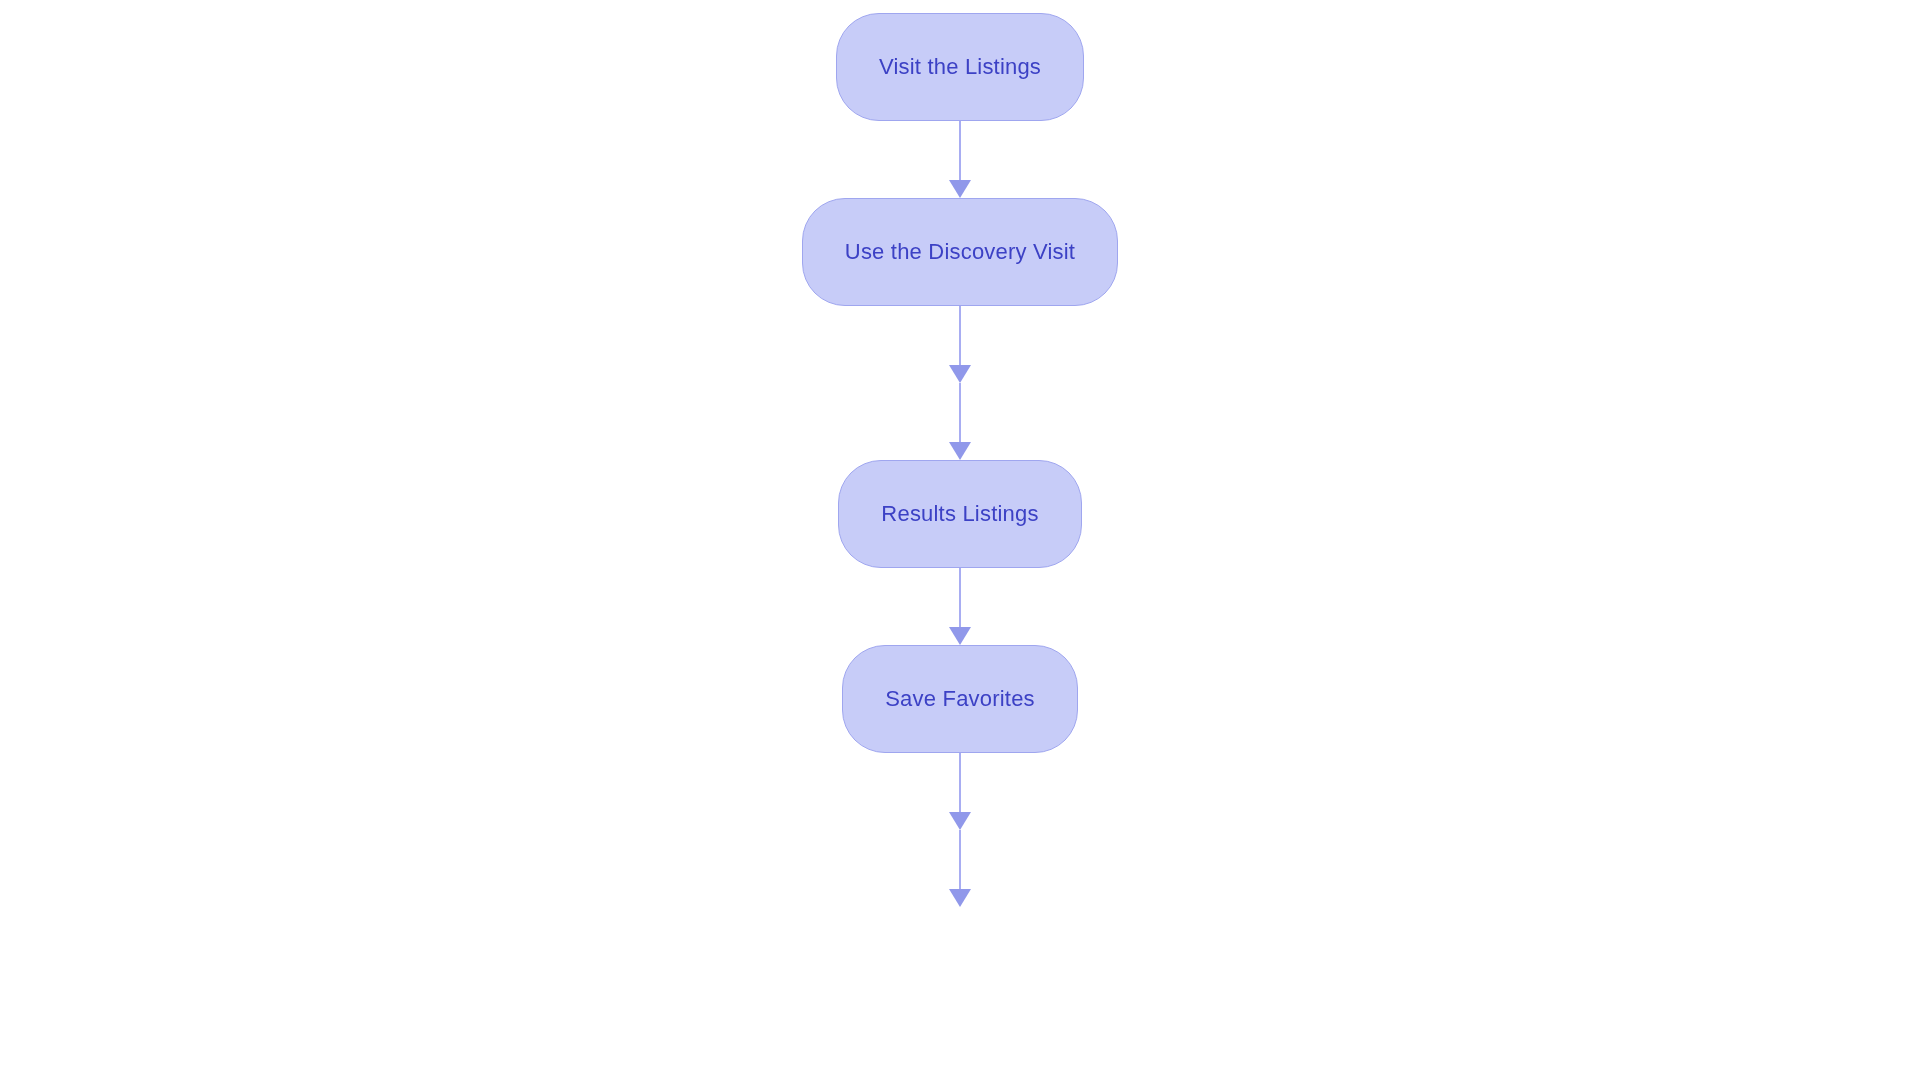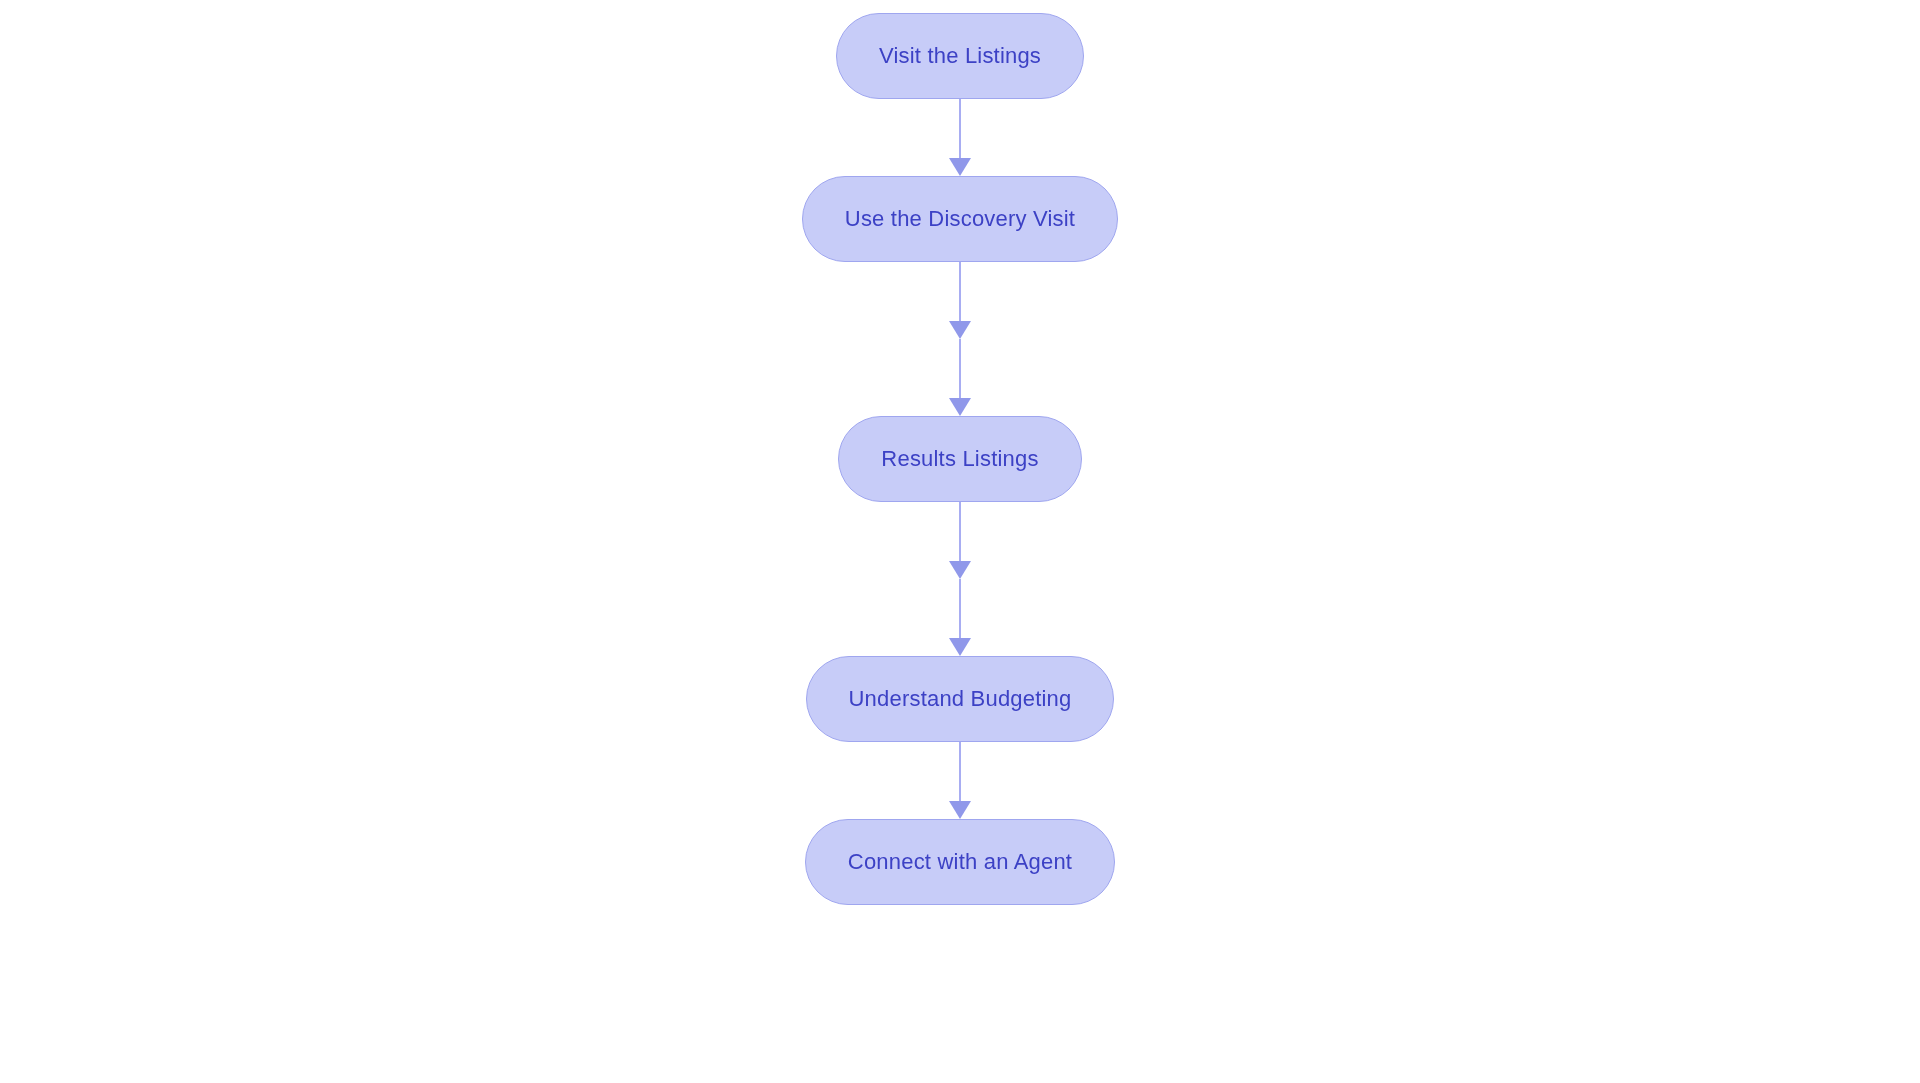--- a/index.html
+++ b/index.html
@@ -15,21 +15,21 @@
     position: relative;
     width: 1920px;
     height: 1083px;
     display: flex;
     flex-direction: column;
     align-items: center;
     padding-top: 13px;
     box-sizing: border-box;
   }
   .flow-node {
-    height: 86px;
+    height: 108px;
     border-radius: 43px;
     background: var(--node-fill, #c7ccf8);
     border: 1.5px solid var(--node-border, #9fa6ef);
     color: var(--node-text, #3c41c5);
     display: flex;
     align-items: center;
     justify-content: center;
     padding: 0 42px;
     box-sizing: border-box;
     min-width: 205px;
@@ -91,32 +91,29 @@
 
   <div class="flow-node">
     <span>Results Listings</span>
   </div>
 
   <div class="connector">
     <div class="line"></div>
     <div class="head"></div>
   </div>
 
-
-  <div class="connector">
-    <div class="line"></div>
-    <div class="head"></div>
-  </div>
-
   <div class="flow-node">
-    <span>Understand Budgeting</span>
+    <span>Save Favorites</span>
   </div>
 
   <div class="connector">
     <div class="line"></div>
     <div class="head"></div>
   </div>
 
-  <div class="flow-node">
-    <span>Connect with an Agent</span>
+
+  <div class="connector">
+    <div class="line"></div>
+    <div class="head"></div>
   </div>
+
 
 </div>
 
 </body></html>

